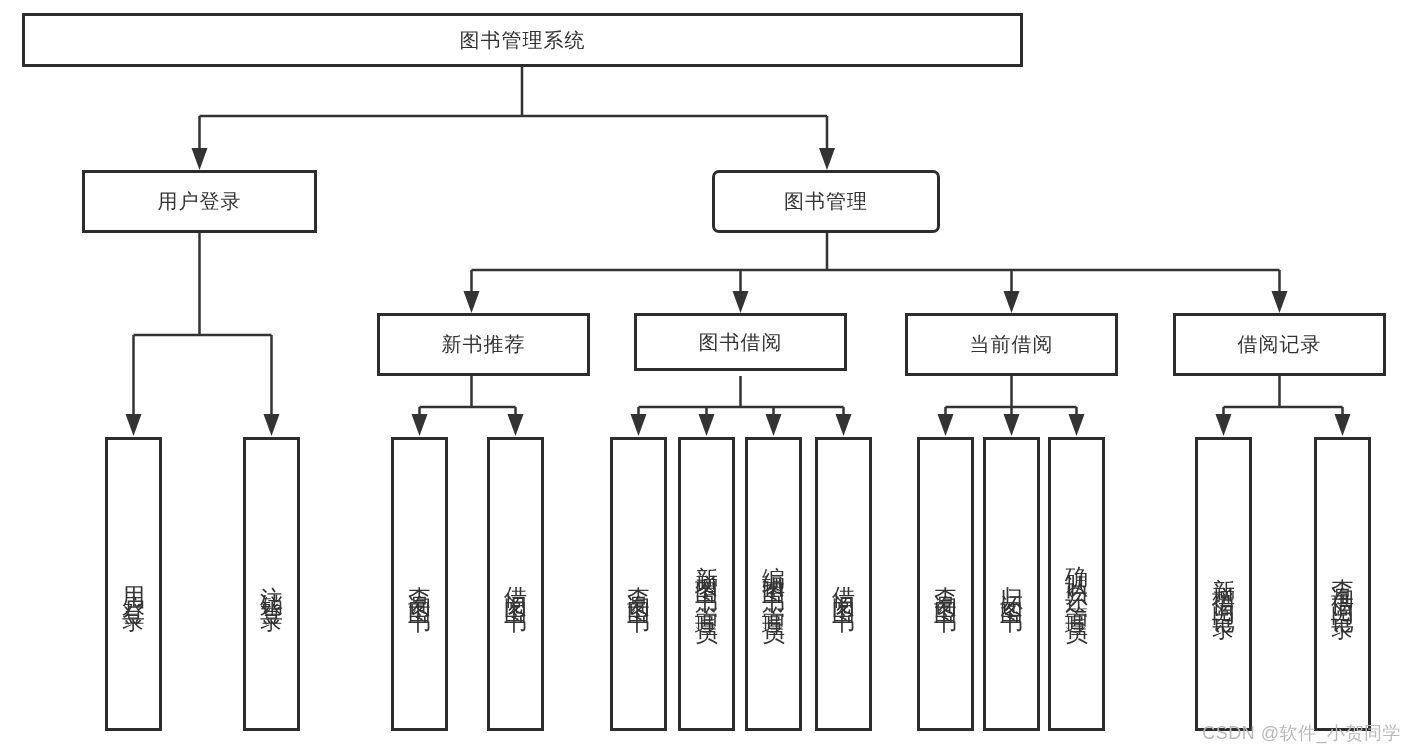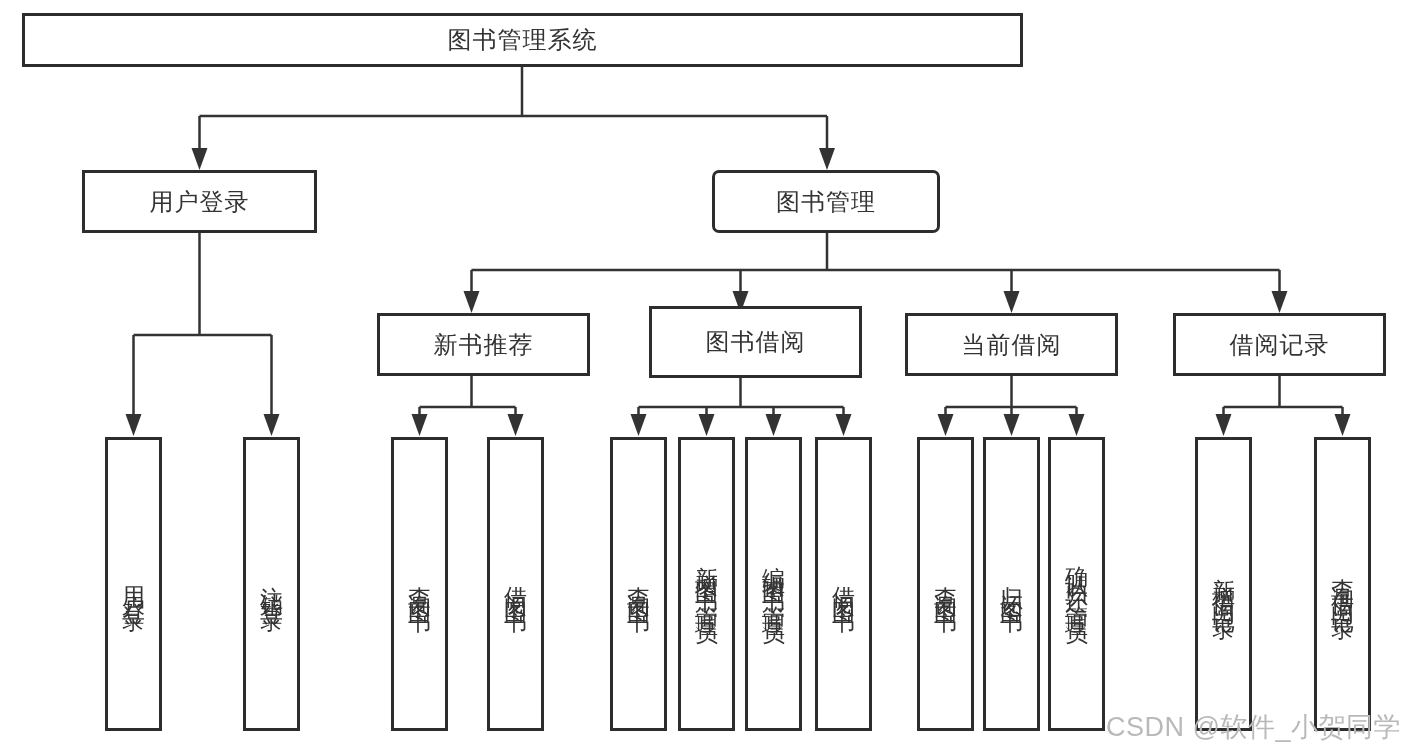--- a/index.html
+++ b/index.html
@@ -15,41 +15,41 @@
     font-family:"Liberation Sans", sans-serif;overflow:hidden;
   }
   svg.connectors{position:absolute;left:0;top:0;z-index:0;}
   svg.connectors path{stroke:var(--line);stroke-width:2.5;fill:none;}
   svg.connectors polygon{fill:var(--line);stroke:none;}
   .box{
     position:absolute;box-sizing:border-box;border:3px solid var(--box-border);
     background:var(--background);display:flex;align-items:center;justify-content:center;
     color:var(--text);z-index:1;
   }
-  .hbox{font-size:24px;letter-spacing:1px;white-space:nowrap;}
+  .hbox{font-size:20px;letter-spacing:1px;white-space:nowrap;}
   .vbox{width:57px;top:437px;height:294px;}
   .vtext{
     writing-mode:vertical-rl;text-orientation:mixed;
     font-size:23px;letter-spacing:8px;line-height:1;white-space:nowrap;
   }
   
   #nd-root{left:22px;top:13px;width:1001px;height:54px;}
   #nd-user-login{left:82px;top:170px;width:235px;height:63px;}
   #nd-book-mgmt{left:712px;top:170px;width:228px;height:63px;border-radius:7px;}
   #nd-l3-0{left:365px;top:313px;width:213px;height:63px;margin-left:12px;}
-  #nd-l3-1{left:634px;top:306px;width:213px;height:72px;margin-left:15px;}
+  #nd-l3-1{left:634px;top:313px;width:213px;height:58px;}
   #nd-l3-2{left:905px;top:313px;width:213px;height:63px;}
   #nd-l3-3{left:1173px;top:313px;width:213px;height:63px;}
   #lf-1{left:105px;}  #lf-2{left:243px;}  #lf-3{left:391px;}  #lf-4{left:487px;}
   #lf-5{left:610px;}  #lf-6{left:678px;}  #lf-7{left:745px;}  #lf-8{left:815px;}
   #lf-9{left:917px;}  #lf-10{left:983px;} #lf-11{left:1048px;}
   #lf-12{left:1195px;}#lf-13{left:1314px;}
   .watermark{
     position:absolute;right:4px;bottom:2px;z-index:5;
-    color:var(--watermark);font-size:27px;letter-spacing:0.5px;white-space:nowrap;
+    color:var(--watermark);font-size:18px;letter-spacing:0.5px;white-space:nowrap;
   }
 </style>
 </head>
 <body>
 
 <div class="canvas">
 
   <svg class="connectors" width="1405" height="747" viewBox="0 0 1405 747">
 
     <g>

